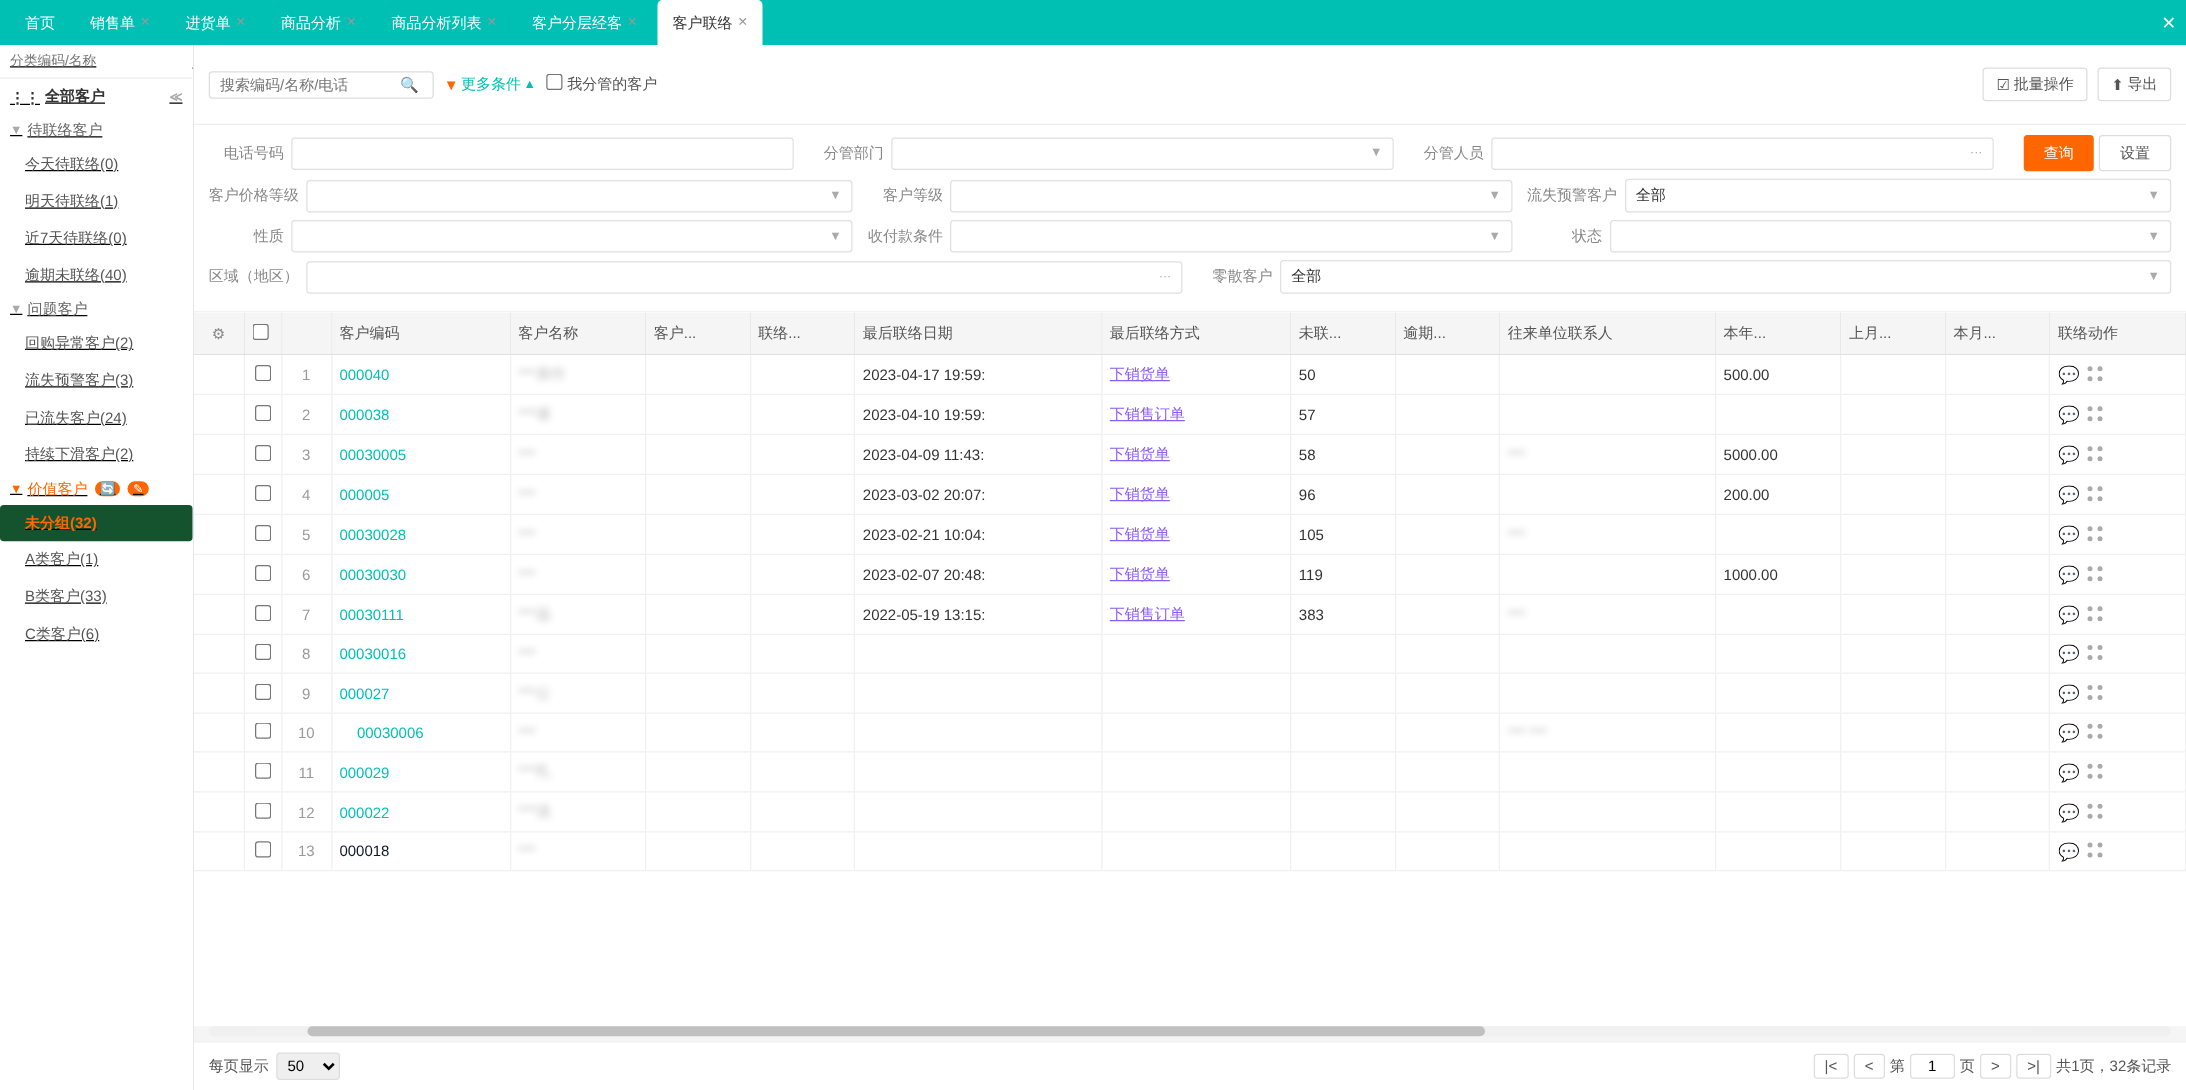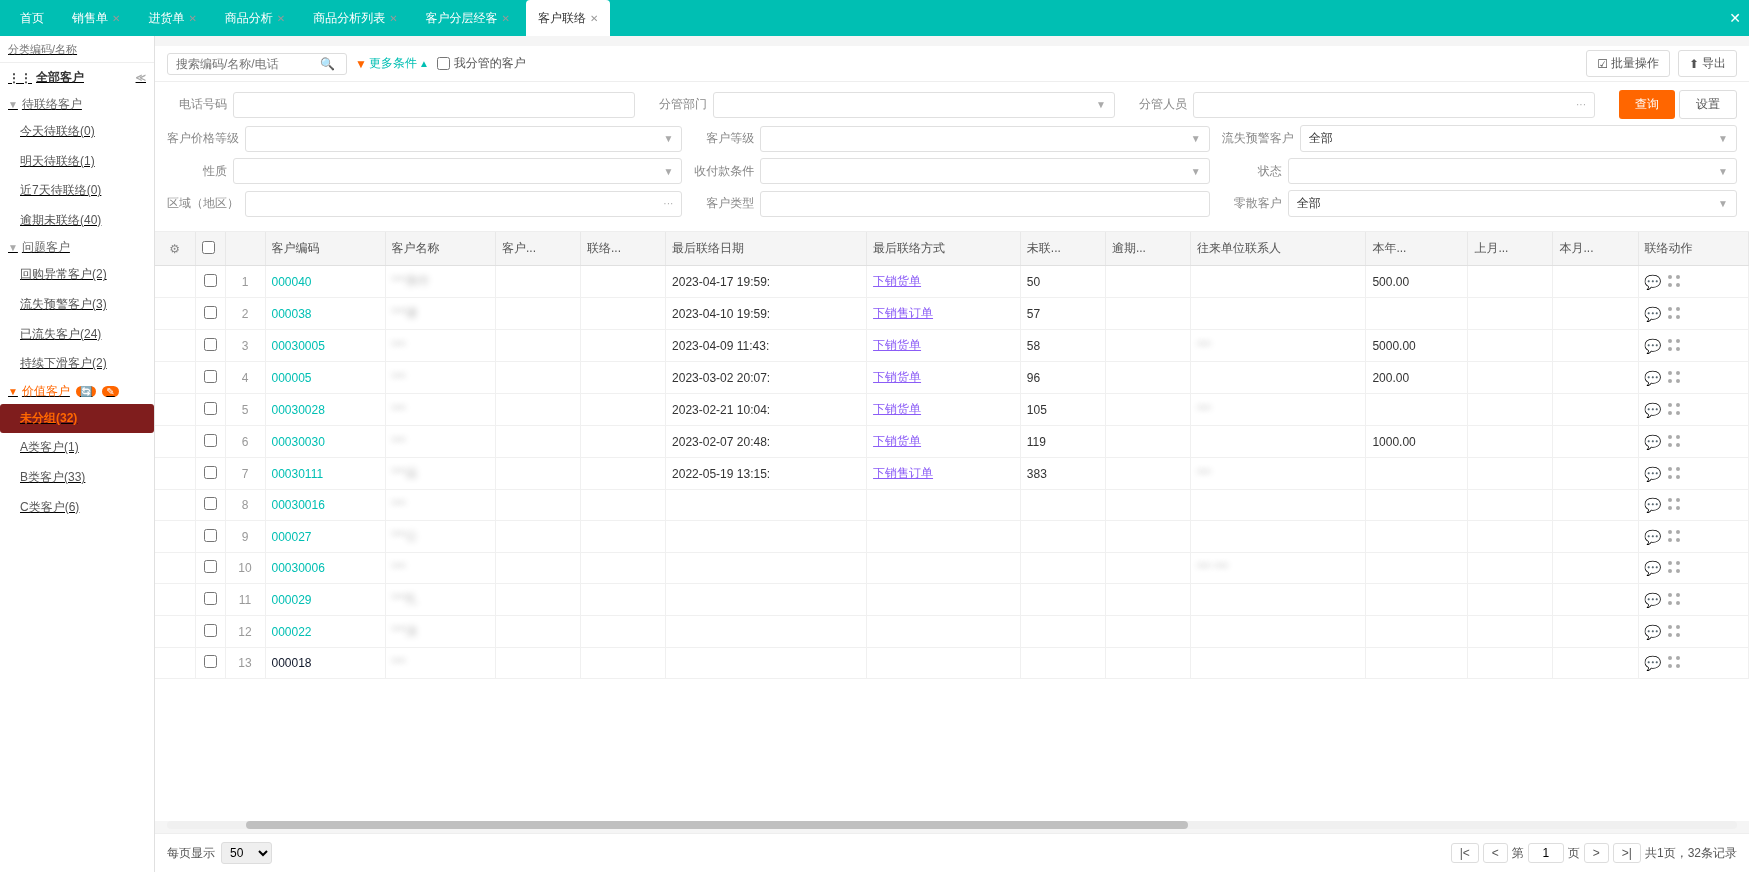--- a/index.html
+++ b/index.html
@@ -55,54 +55,53 @@
       display: flex; align-items: center; gap: 4px;
       padding: 4px 8px; color: #666; cursor: pointer;
       font-size: 12px;
     }
     .sidebar-group-header .arrow { color: #aaa; font-size: 10px; }
     .sidebar-item {
       padding: 4px 8px 4px 20px; cursor: pointer; color: #555;
       font-size: 12px; line-height: 1.8;
     }
     .sidebar-item.active {
-      background: #7f1d1d; color: #ff6600; font-weight: bold;
+      background: #14532d; color: #ff6600; font-weight: bold;
       border-radius: 3px;
     }
     .badge-orange {
       background: #ff6600; color: white; border-radius: 8px;
       padding: 0 4px; font-size: 10px; margin-left: 2px;
     }
 
     
     .content-area {
       flex: 1; display: flex; flex-direction: column; overflow: hidden;
     }
 
     
     .filter-bar {
-      background: white; padding: 4px 12px;
+      background: white; padding: 18px 12px;
       border-bottom: 1px solid #eee;
       display: flex; align-items: center; gap: 8px;
       flex-wrap: wrap;
-      margin-top: 10px;
     }
     .filter-search-box {
       display: flex; align-items: center; border: 1px solid #ddd;
       border-radius: 3px; padding: 3px 8px; gap: 4px; min-width: 180px;
     }
     .filter-search-box input {
       border: none; outline: none; font-size: 12px;
       color: #999; background: transparent; width: 140px;
     }
     .filter-more {
       color: #00bfb3; cursor: pointer; display: flex; align-items: center; gap: 2px;
     }
     .filter-checkbox {
-      display: flex; align-items: center; gap: 4px; color: #555; cursor: pointer;
+      display: flex; align-items: flex-start; gap: 4px; color: #555; cursor: pointer;
     }
     .filter-checkbox input { cursor: pointer; }
     .filter-actions {
       margin-left: auto; display: flex; gap: 8px; align-items: center;
     }
     .btn-batch {
       background: white; border: 1px solid #ddd; border-radius: 3px;
       padding: 4px 10px; cursor: pointer; color: #555; font-size: 12px;
       display: flex; align-items: center; gap: 3px;
     }
@@ -410,26 +409,20 @@
 
       <div class="filter-row">
         <div class="filter-field">
           <span class="filter-label">区域（地区）</span>
           <div class="filter-input-box">
             <span></span>
             <span class="arrow">···</span>
           </div>
         </div>
         <div class="filter-field">
-          <span class="filter-label">客户类型</span>
-          <div class="filter-input-box">
-            <span></span>
-          </div>
-        </div>
-        <div class="filter-field">
           <span class="filter-label">零散客户</span>
           <div class="filter-input-box">
             <span>全部</span>
             <span class="arrow">▼</span>
           </div>
         </div>
       </div>
     </div>
 
     <div class="table-container">
@@ -800,21 +793,21 @@
         </span>
       </div>
     </td>
   </tr>
             <tr>
     <td class="col-num"></td>
     <td class="col-check">
       <input type="checkbox" style="">
     </td>
     <td class="col-num">10</td>
-    <td style="color:#00bfb3;cursor:pointer;">00030006</td>
+    <td style="color:#00bfb3;cursor:pointer;padding-left:20px;">00030006</td>
     <td>
       <span class="blurred">***</span>
     </td>
     <td></td>
     <td></td>
     <td></td>
     <td>
       
     </td>
     <td></td>

